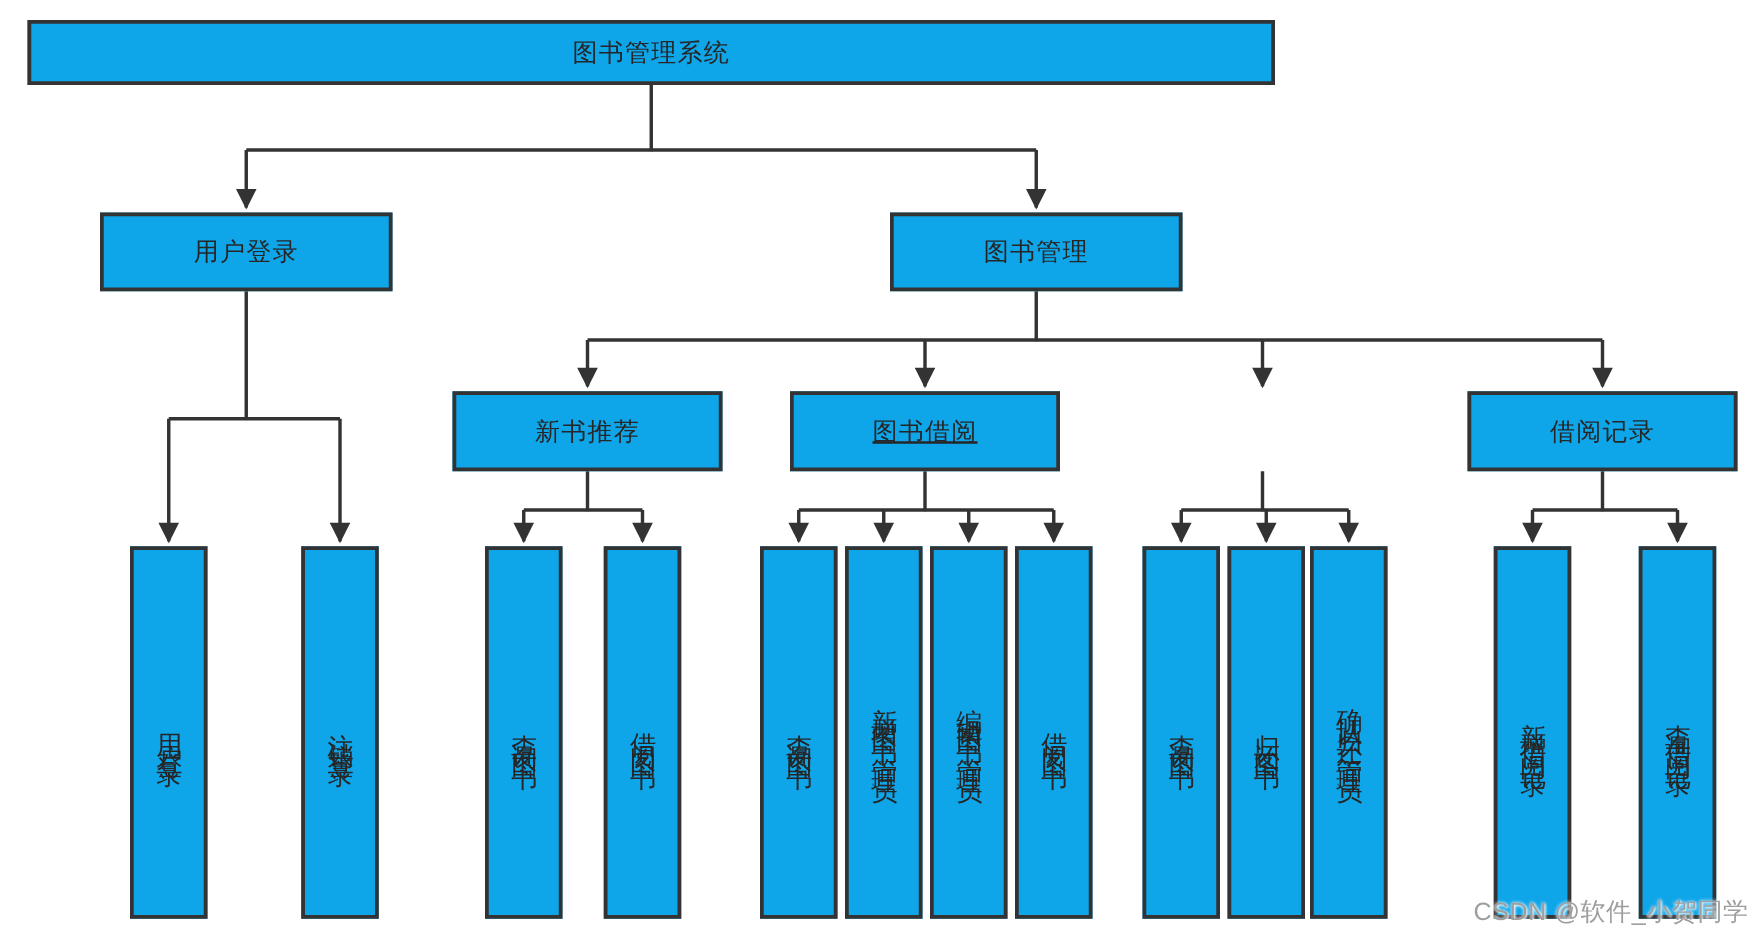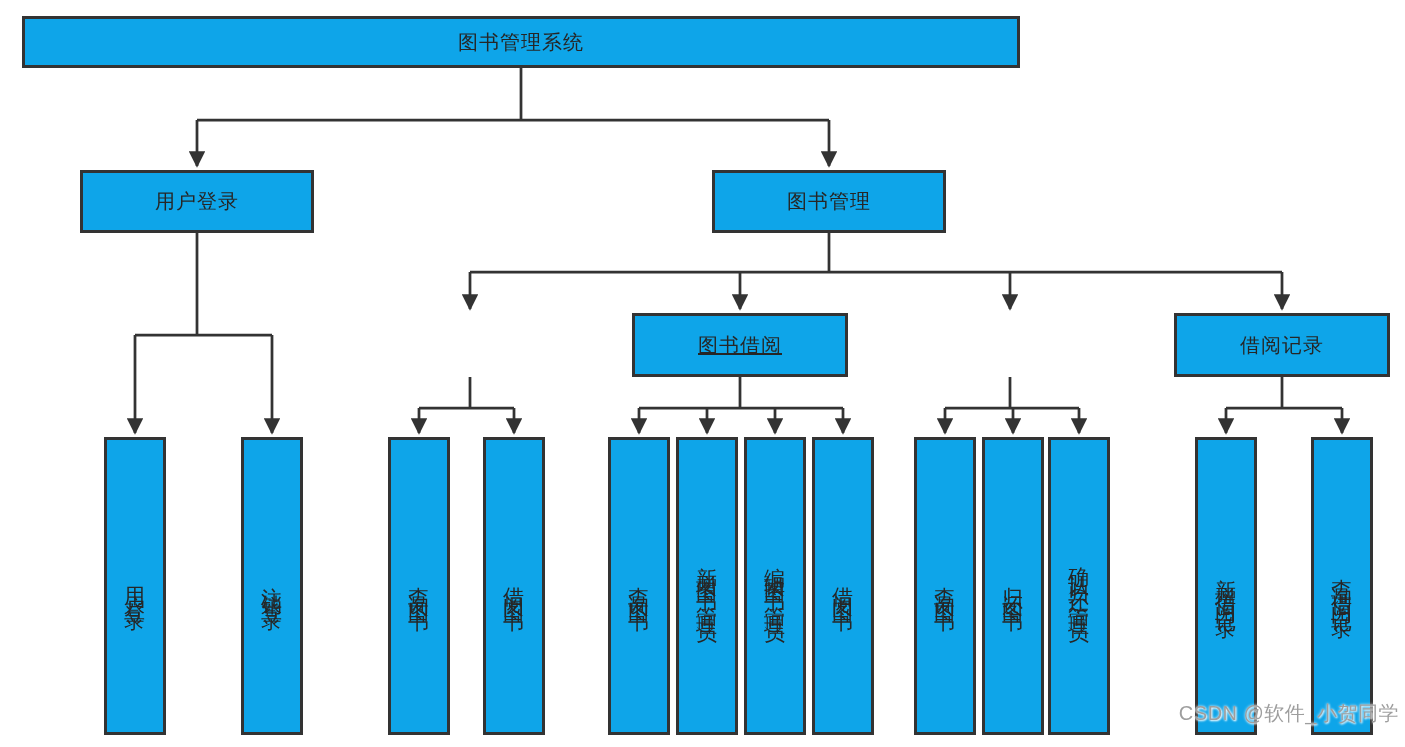--- a/index.html
+++ b/index.html
@@ -66,21 +66,21 @@
   .lf-8  { left: 812px; }
   .lf-9  { left: 914px; }
   .lf-10 { left: 982px; }
   .lf-11 { left: 1048px; }
   .lf-12 { left: 1195px; }
   .lf-13 { left: 1311px; }
 
   .watermark {
     position: absolute;
     right: 6px;
-    bottom: 20px;
+    bottom: 4px;
     font-size: 20px;
     color: var(--watermark);
     text-shadow: 0 0 3px #fff, 1px 1px 2px #fff;
     letter-spacing: 0.5px;
     z-index: 10;
     white-space: nowrap;
   }
 </style>
 </head>
 <body>
@@ -156,20 +156,23 @@
     <span class="lbl">图书管理系统</span>
   </div>
 
   <div class="node lvl2 n-user-login">
     <span class="lbl">用户登录</span>
   </div>
   <div class="node lvl2 n-book-mgmt">
     <span class="lbl">图书管理</span>
   </div>
 
+  <div class="node lvl3 n-new-rec">
+    <span class="lbl">新书推荐</span>
+  </div>
   <div class="node lvl3 n-borrow">
     <span class="lbl">图书借阅</span>
   </div>
   <div class="node lvl3 n-records">
     <span class="lbl">借阅记录</span>
   </div>
 
   <div class="node leaf lf-1">
     <span class="lbl">用户登录</span>
   </div>

